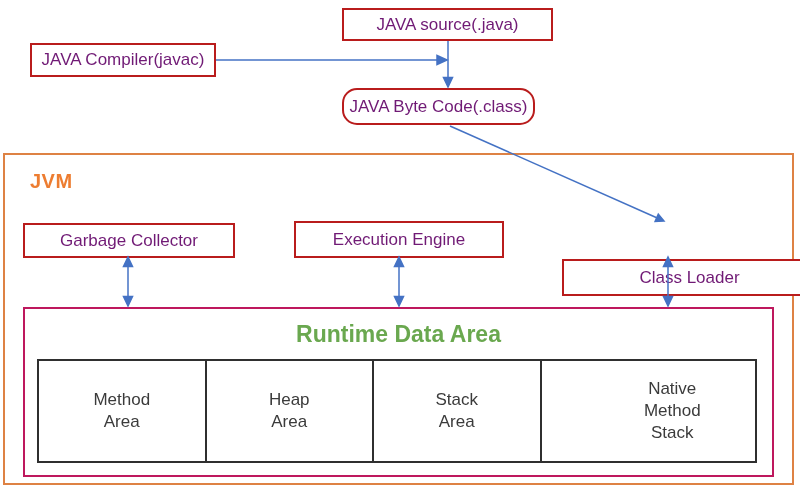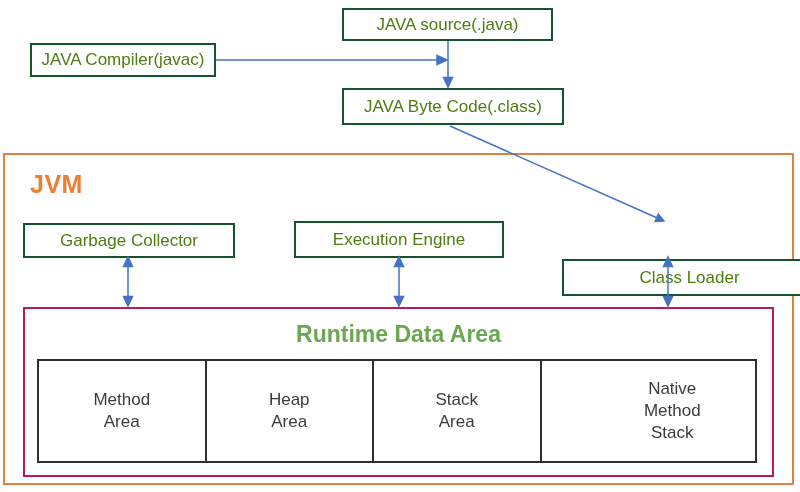--- a/index.html
+++ b/index.html
@@ -6,37 +6,37 @@
   body{font-family:"Liberation Sans", sans-serif;}
   #stage{
     position:relative;
     width:800px;height:492px;
     background:#ffffff;
     overflow:hidden;
   }
   .node{
     position:absolute;
     background:#ffffff;
-    border:2px solid #14532d;
+    border:2px solid #b91c1c;
     display:flex;align-items:center;justify-content:center;
-    font-size:17px;color:#4d7c0f;
+    font-size:17px;color:#701a75;
     box-sizing:border-box;
     white-space:nowrap;
   }
   #jvm-container{
     position:absolute;
     left:3px;top:153px;width:791px;height:332px;
     border:2px solid #de8244;
     box-sizing:border-box;
     background:#ffffff;
   }
   #jvm-title{
     position:absolute;
     left:30px;top:170px;
-    font-size:25px;font-weight:bold;color:#ed7d31;
+    font-size:20px;font-weight:bold;color:#ed7d31;
     letter-spacing:0.5px;
   }
   #runtime-area{
     position:absolute;
     left:23px;top:307px;width:751px;height:170px;
     border:2px solid #be185d;
     box-sizing:border-box;
     background:#ffffff;
   }
   #runtime-title{
@@ -70,21 +70,21 @@
 </style>
 </head>
 <body>
 
 <div id="stage">
 
   <div class="node" style="left:342px;top:8px;width:211px;height:33px;">JAVA source(.java)</div>
 
   <div class="node" style="left:30px;top:43px;width:186px;height:34px;">JAVA Compiler(javac)</div>
 
-  <div class="node" style="left:342px;top:88px;width:222px;height:37px;">JAVA Byte Code(.class)</div>
+  <div class="node" style="left:342px;top:88px;width:193px;height:37px;border-radius:15px;">JAVA Byte Code(.class)</div>
 
   <div id="jvm-container"></div>
   <div id="jvm-title">JVM</div>
 
   <div class="node" style="left:23px;top:223px;width:212px;height:35px;">Garbage Collector</div>
 
   <div class="node" style="left:294px;top:221px;width:210px;height:37px;">Execution Engine</div>
 
   <div class="node" style="left:562px;top:221px;width:255px;height:37px;margin-top:38px;">Class Loader</div>
 

